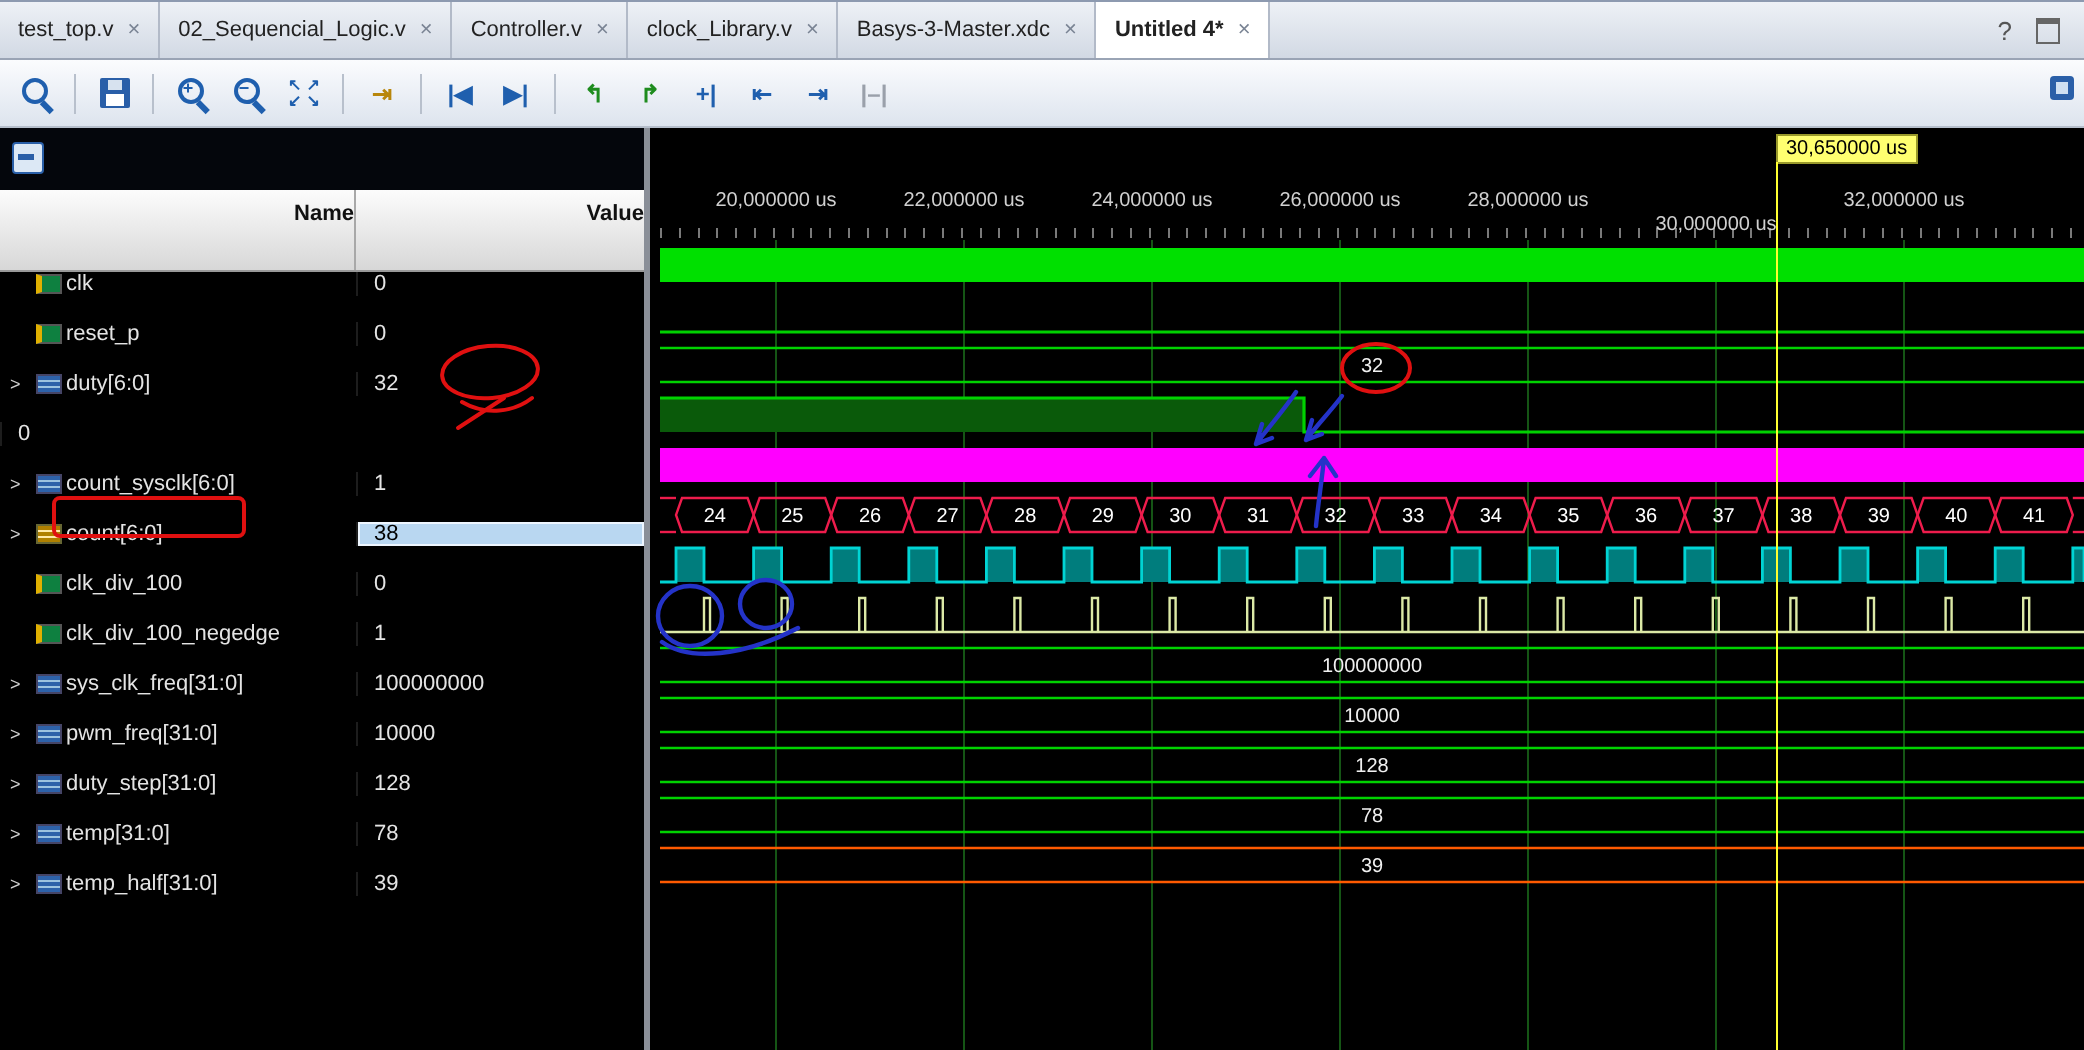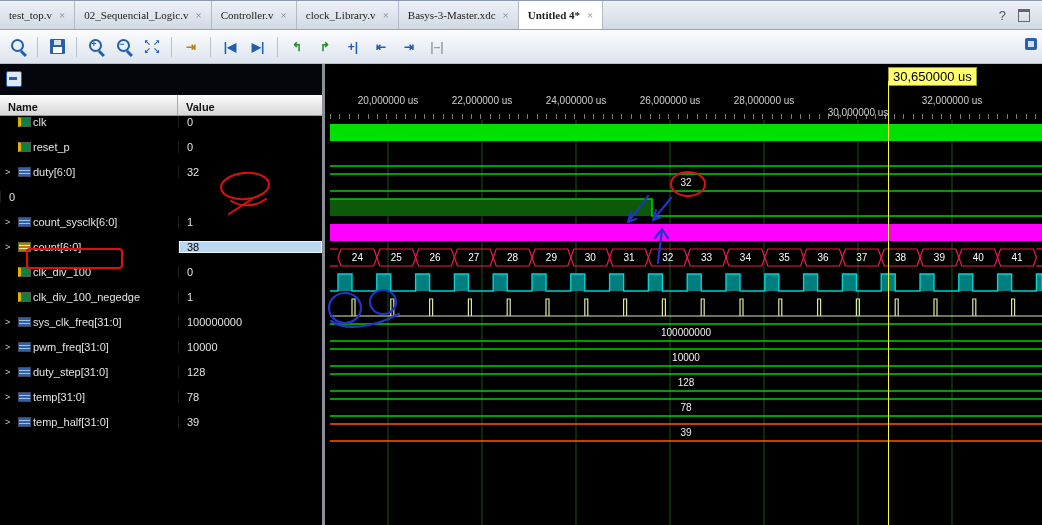--- a/index.html
+++ b/index.html
@@ -4,21 +4,21 @@
 <style>
   html,body{margin:0;padding:0;background:#222;}
   .app{position:relative;width:1042px;height:525px;overflow:hidden;background:#000;
        font-family:"Liberation Sans",sans-serif;-webkit-font-smoothing:antialiased;}
   
   .tabbar{position:absolute;top:0;left:0;right:0;height:30px;
           background:linear-gradient(#eef1f6,#d2d9e4);border-top:1px solid #8d9ab0;
           border-bottom:1px solid #9aa4b5;display:flex;align-items:stretch;box-sizing:border-box;}
   .tabs{display:flex;align-items:stretch;}
   .tab{display:flex;align-items:center;padding:0 9px;font-size:11px;color:#222;
-       border-right:1px solid #b2bac8;white-space:nowrap;font-family:Liberation Serif, serif;}
+       border-right:1px solid #b2bac8;white-space:nowrap;}
   .tab.active{background:#fff;font-weight:bold;}
   .tab .close{margin-left:7px;color:#7a8494;font-size:11px;font-weight:normal;}
   .tabbar-right{margin-left:auto;display:flex;align-items:center;gap:12px;padding:0 12px;color:#555;font-size:13px;}
   .win-icon{width:10px;height:9px;border:1px solid #666;border-top:3px solid #666;}
   
   .toolbar{position:absolute;top:30px;left:0;right:0;height:34px;
            background:linear-gradient(#fbfcfe,#dde4ee);border-bottom:1px solid #b6bfcc;
            display:flex;align-items:center;padding:0 6px;gap:4px;box-sizing:border-box;}
   .tbtn{min-width:24px;height:24px;display:flex;align-items:center;justify-content:center;
         font-size:12px;font-weight:bold;border-radius:2px;white-space:nowrap;}
@@ -38,40 +38,40 @@
   .fit .p0{left:0;top:0}.fit .p1{right:0;top:0}.fit .p2{left:0;bottom:0}.fit .p3{right:0;bottom:0}
   .dock-icon{position:absolute;right:5px;top:38px;width:12px;height:12px;background:#2a5fa8;border-radius:2px;}
   .dock-icon::after{content:"";position:absolute;left:3px;top:3px;width:6px;height:6px;background:#cfe0f2;}
   
   .left{position:absolute;top:64px;left:0;width:322px;bottom:0;background:#000;
         border-right:3px solid #8a8f98;box-sizing:content-box;}
   .left-top{height:31px;background:#04060c;position:relative;}
   .cfg-icon{position:absolute;left:6px;top:7px;width:14px;height:14px;background:#dce8f5;
             border:1px solid #2a5fa8;border-radius:2px;}
   .cfg-icon::after{content:"";position:absolute;left:2px;top:5px;width:8px;height:3px;background:#2a5fa8;}
-  .cols-header{height:21px;display:flex;background:linear-gradient(#fcfcfc,#d7d7d7);
-               border-bottom:1px solid #999;font-size:11px;color:#111;box-sizing:border-box;}
+  .cols-header{height:41px;display:flex;background:linear-gradient(#fcfcfc,#d7d7d7);
+               border-bottom:1px solid #999;font-size:11px;color:#111;box-sizing:border-box;text-align:right;}
   .cols-header .nh{width:178px;padding:6px 0 0 8px;border-right:1px solid #a8a8a8;box-sizing:border-box;font-weight:bold;}
   .cols-header .vh{flex:1;padding:6px 0 16px 8px;font-weight:bold;}
   .rows{position:relative;}
   .srow{height:25px;display:flex;align-items:flex-start;font-size:11px;color:#e4e4e4;}
   .ncell{width:178px;display:flex;align-items:center;padding-left:5px;box-sizing:border-box;}
   .vcell{flex:1;display:flex;align-items:center;padding-left:8px;box-sizing:border-box;border-left:1px solid #1d1d1d;}
   .srow.selected .vcell{background:#b9d7f1;color:#000;box-shadow:inset 0 0 0 1px #eef6ff;}
   .expander{width:13px;color:#cfcfcf;font-size:9px;text-align:left;}
   .nm{margin-left:2px;white-space:nowrap;}
   .ic-bit{width:13px;height:10px;background:#0e8040;border:1px solid #555;
           border-left:3px solid #e0b000;box-sizing:border-box;flex:none;}
   .ic-bus{width:13px;height:10px;border:1px solid #446;box-sizing:border-box;flex:none;
           background:repeating-linear-gradient(0deg,#2d62aa 0 2px,#9cc3e0 2px 3px);}
   .ic-bus.sel{background:repeating-linear-gradient(0deg,#b08000 0 2px,#ffe9a8 2px 3px);border-color:#663;}
   
   .wave{position:absolute;top:64px;left:330px;right:0;bottom:0;background:#000;}
   .wave-top{height:24px;position:relative;}
-  .cursor-label{position:absolute;top:3px;background:#ffff70;color:#000;font-size:13px;
+  .cursor-label{position:absolute;top:3px;background:#ffff70;color:#000;font-size:10px;
                 padding:1px 4px;border:1px solid #99992a;white-space:nowrap;}
   .ruler{height:32px;position:relative;}
   .tick-label{position:absolute;top:7px;transform:translateX(-50%);color:#d0d0d0;font-size:10px;white-space:nowrap;}
   .minor-ticks{position:absolute;left:0;right:0;bottom:1px;height:5px;
                background:repeating-linear-gradient(90deg,#7a7a7a 0 1px,transparent 1px 9.4px);}
   .wave-body{position:relative;height:405px;}
   #waves{position:absolute;left:0;top:0;}
   #waves text{font-family:"Liberation Sans",sans-serif;}
   .cursor-line{position:absolute;top:17px;bottom:0;width:1px;background:#ffff30;z-index:6;}
   

